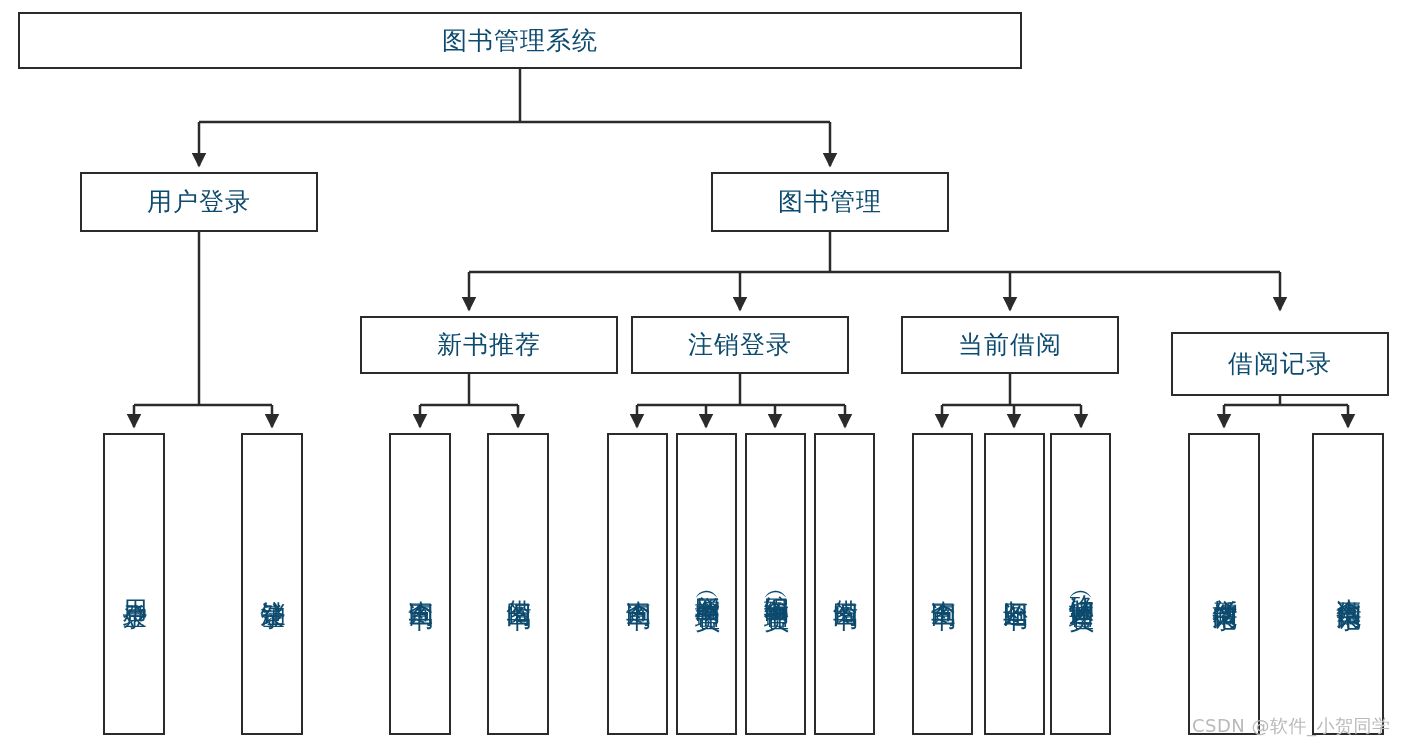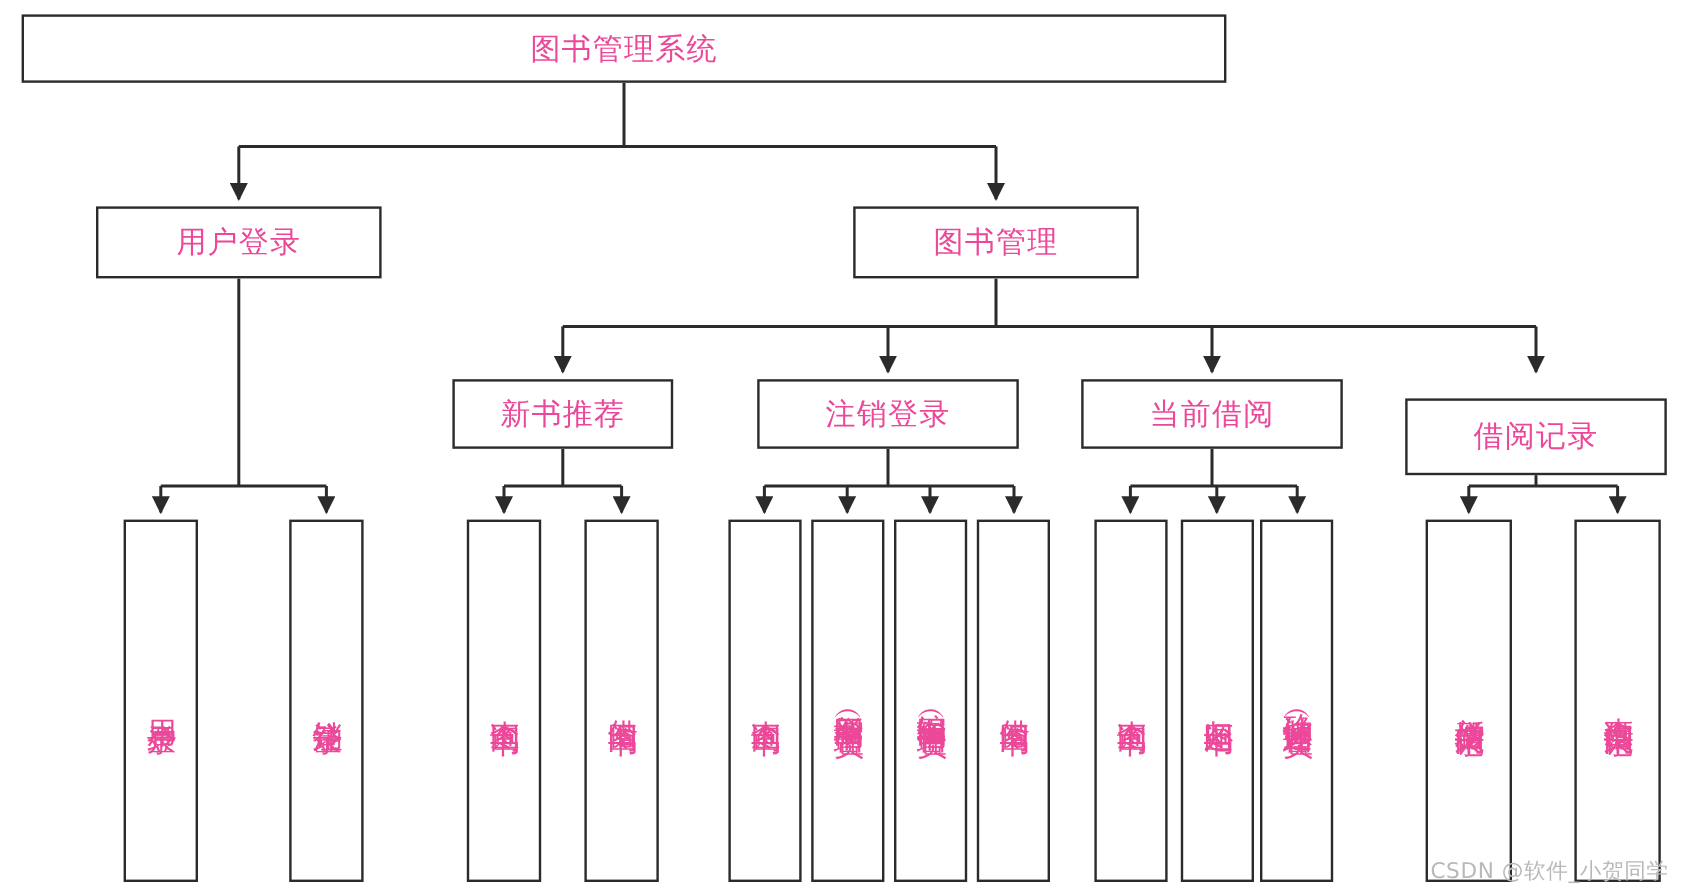--- a/index.html
+++ b/index.html
@@ -18,21 +18,21 @@
     overflow: hidden;
   }
   .node {
     position: absolute;
     box-sizing: border-box;
     border: 2.5px solid #2b2b2b;
     background: #ffffff;
     display: flex;
     align-items: center;
     justify-content: center;
-    color: #ec4899;
+    color: #0c4a6e;
   }
   .node.horiz {
     font-size: 25px;
     letter-spacing: 1px;
     line-height: 1.1;
     white-space: nowrap;
   }
   .node.vert {
     writing-mode: vertical-rl;
     text-orientation: upright;
@@ -118,21 +118,21 @@
       <path d="M 1224 405 L 1224 427" marker-end="url(#arrow)"></path>
       <path d="M 1348 405 L 1348 427" marker-end="url(#arrow)"></path>
     </g>
   </svg>
 
   <div class="node horiz" style="left: 18px; top: 12px; width: 1004px; height: 57px;">图书管理系统</div>
 
   <div class="node horiz" style="left: 80px; top: 172px; width: 238px; height: 60px;">用户登录</div>
   <div class="node horiz" style="left: 711px; top: 172px; width: 238px; height: 60px;">图书管理</div>
 
-  <div class="node horiz" style="left: 377px; top: 316px; width: 184px; height: 58px;">新书推荐</div>
+  <div class="node horiz" style="left: 360px; top: 316px; width: 258px; height: 58px;">新书推荐</div>
   <div class="node horiz" style="left: 631px; top: 316px; width: 218px; height: 58px;">注销登录</div>
   <div class="node horiz" style="left: 901px; top: 316px; width: 218px; height: 58px; text-align: right;">当前借阅</div>
   <div class="node horiz" style="left: 1171px; top: 332px; width: 218px; height: 64px;">借阅记录</div>
 
   <div class="node vert" style="left: 103px; top: 433px; width: 62px; height: 302px;">
       <span class="vtext">用户登录</span>
     </div>
   <div class="node vert" style="left: 241px; top: 433px; width: 62px; height: 302px;">
       <span class="vtext">注销登录</span>
     </div>

